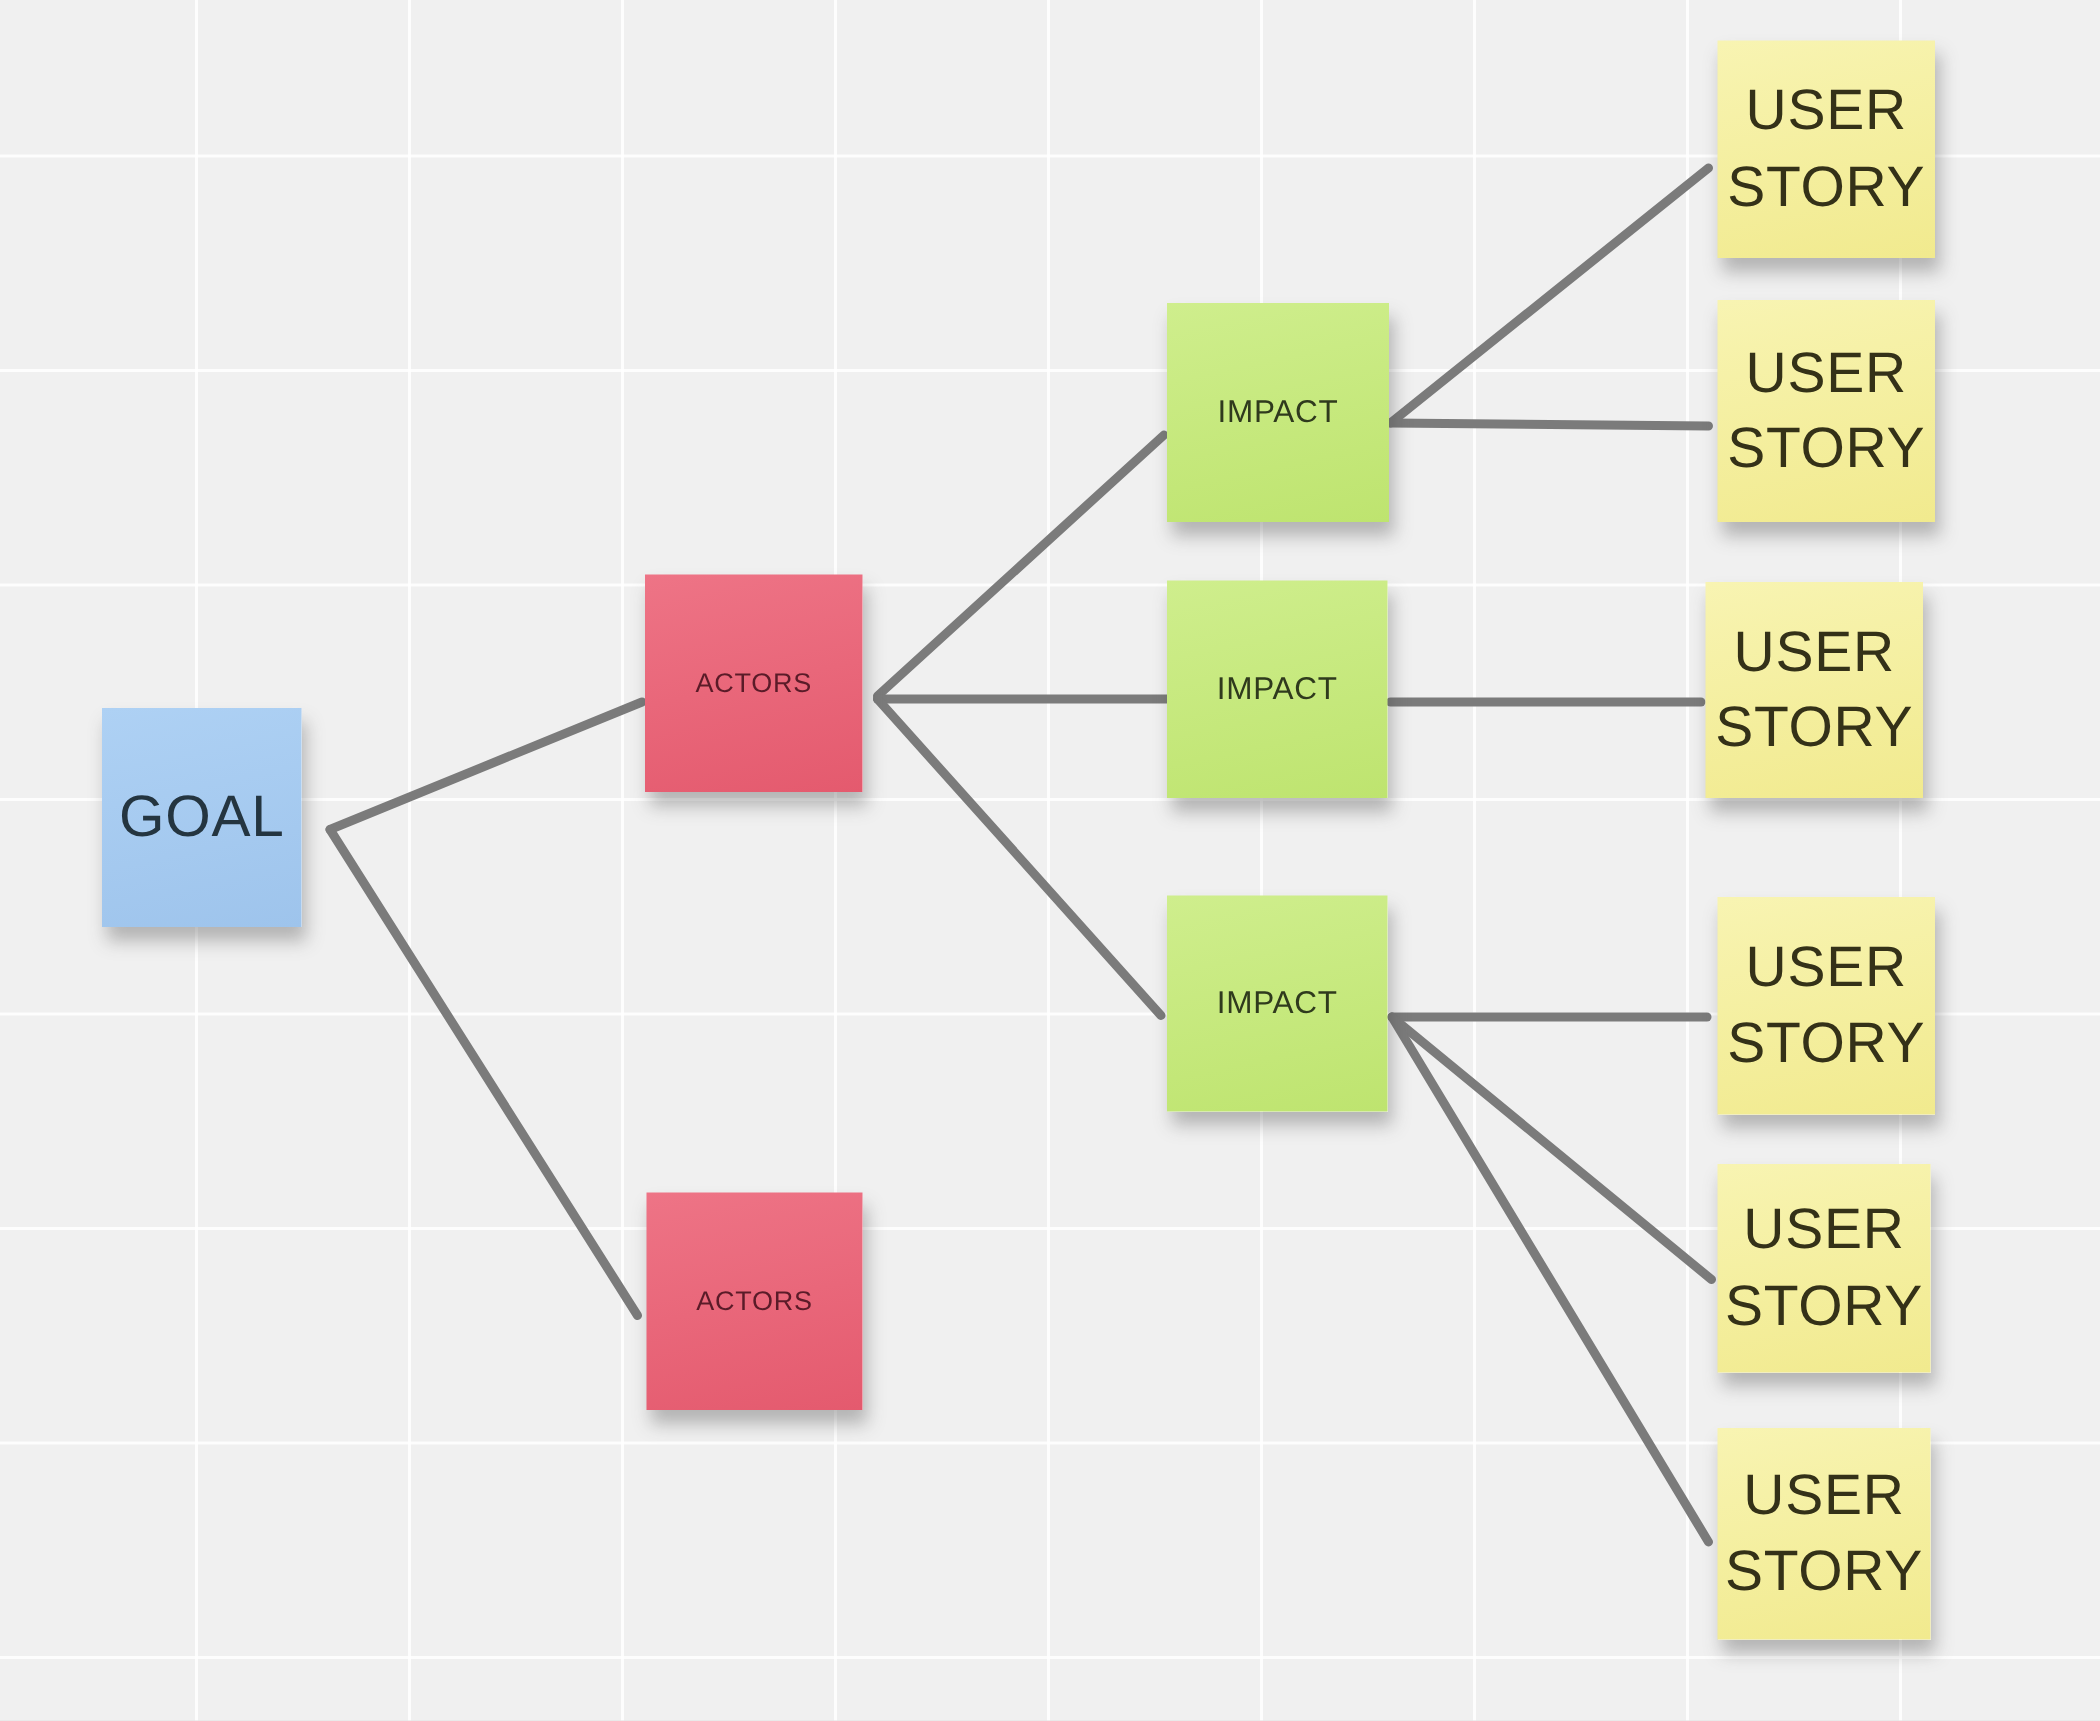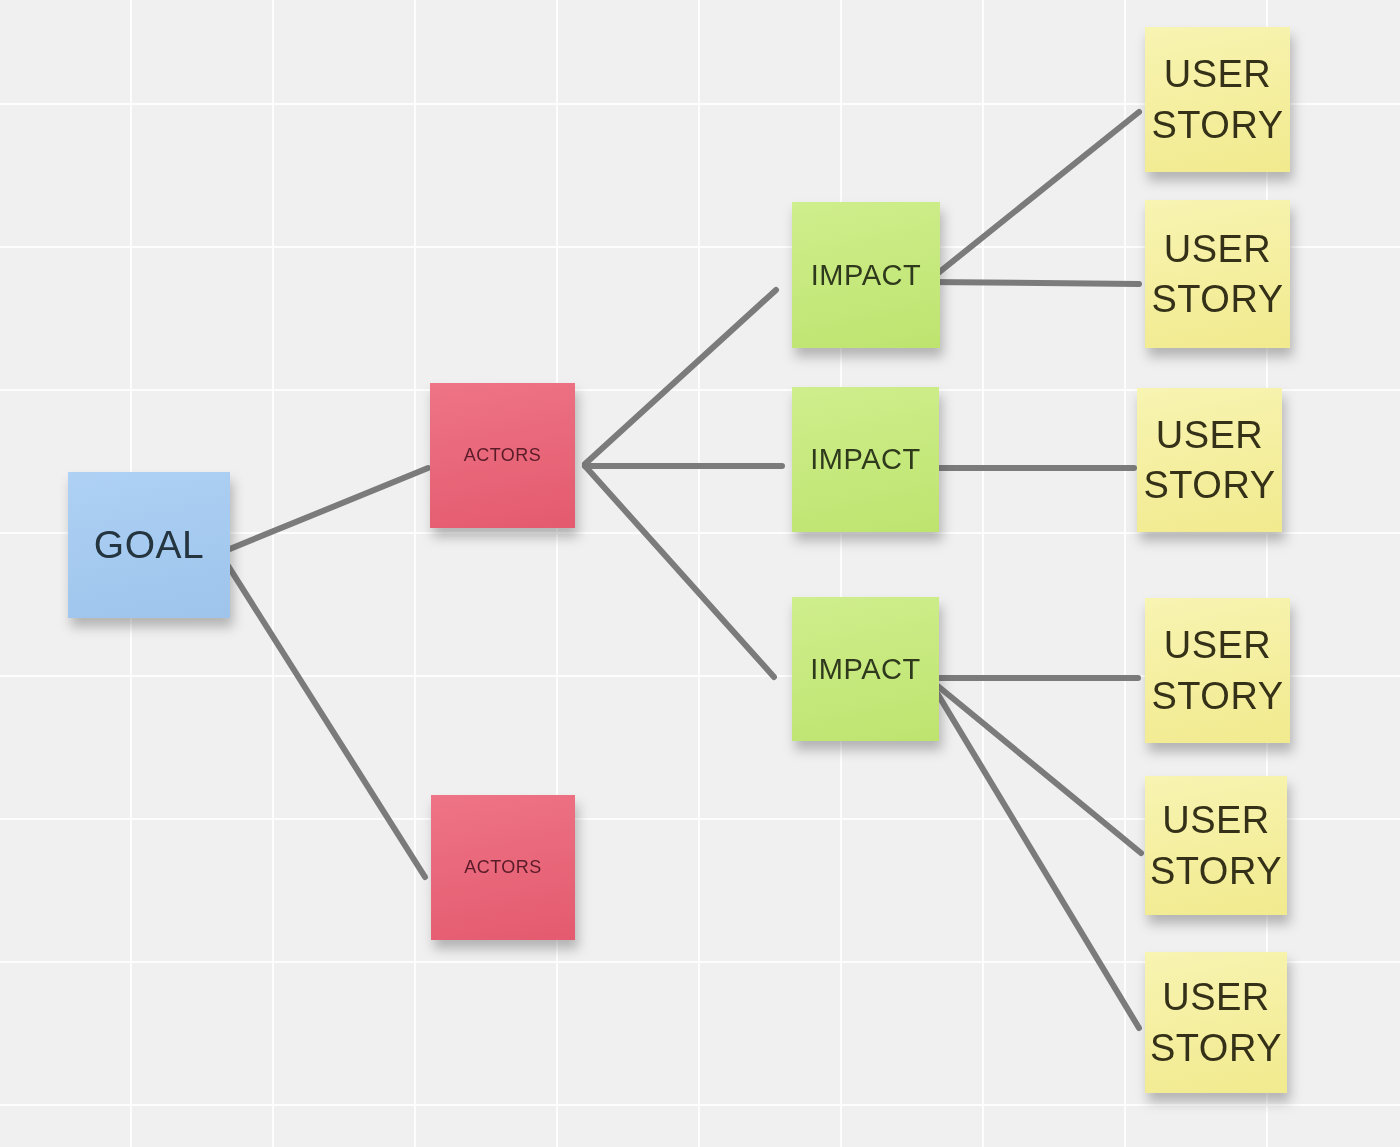--- a/index.html
+++ b/index.html
@@ -37,42 +37,42 @@
     user-select: none;
   }
   .note .label {
     display: block;
     width: 100%;
     padding: 0 4px;
     box-sizing: border-box;
   }
   .note-goal       { font-size: 39px; letter-spacing: 0.5px; }
   .note-actors     { font-size: 18px; letter-spacing: 0.5px; }
-  .note-impact     { font-size: 29px; letter-spacing: 0.5px; margin-left: 14px; }
+  .note-impact     { font-size: 21px; letter-spacing: 0.5px; }
   .note-user_story { font-size: 38px; line-height: 1.32; letter-spacing: 0.5px; }
 </style>
 </head>
 <body>
 
 <div class="board" id="board">
   <svg class="connectors" id="connectors" viewBox="0 0 1400 1147" xmlns="http://www.w3.org/2000/svg">
       <line x1="220" y1="553" x2="428" y2="468" stroke="#7b7b7b" stroke-width="6" stroke-linecap="round"></line>
       <line x1="220" y1="553" x2="425" y2="877" stroke="#7b7b7b" stroke-width="6" stroke-linecap="round"></line>
       <line x1="585" y1="464" x2="776" y2="290" stroke="#7b7b7b" stroke-width="6" stroke-linecap="round"></line>
       <line x1="585" y1="466" x2="782" y2="466" stroke="#7b7b7b" stroke-width="6" stroke-linecap="round"></line>
       <line x1="585" y1="466" x2="774" y2="677" stroke="#7b7b7b" stroke-width="6" stroke-linecap="round"></line>
       <line x1="927" y1="282" x2="1139" y2="112" stroke="#7b7b7b" stroke-width="6" stroke-linecap="round"></line>
       <line x1="927" y1="282" x2="1139" y2="284" stroke="#7b7b7b" stroke-width="6" stroke-linecap="round"></line>
       <line x1="927" y1="468" x2="1134" y2="468" stroke="#7b7b7b" stroke-width="6" stroke-linecap="round"></line>
       <line x1="928" y1="678" x2="1138" y2="678" stroke="#7b7b7b" stroke-width="6" stroke-linecap="round"></line>
       <line x1="928" y1="678" x2="1141" y2="853" stroke="#7b7b7b" stroke-width="6" stroke-linecap="round"></line>
       <line x1="928" y1="678" x2="1139" y2="1028" stroke="#7b7b7b" stroke-width="6" stroke-linecap="round"></line>
     </svg>
 
-<div class="note note-goal" style="left: 68px; top: 472px; width: 162px; height: 146px; background: linear-gradient(168deg, rgb(174, 209, 244) 0%, rgb(158, 196, 236) 100%); color: rgb(36, 53, 64);">
+<div class="note note-goal" style="left: 68px; top: 472px; width: 133px; height: 146px; background: linear-gradient(168deg, rgb(174, 209, 244) 0%, rgb(158, 196, 236) 100%); color: rgb(36, 53, 64);">
       <span class="label">GOAL</span>
     </div>
     <div class="note note-actors" style="left: 430px; top: 383px; width: 145px; height: 145px; background: linear-gradient(168deg, rgb(238, 116, 134) 0%, rgb(228, 90, 110) 100%); color: rgb(90, 27, 40);">
       <span class="label">ACTORS</span>
     </div>
     <div class="note note-actors" style="left: 431px; top: 795px; width: 144px; height: 145px; background: linear-gradient(168deg, rgb(238, 116, 134) 0%, rgb(228, 90, 110) 100%); color: rgb(90, 27, 40);">
       <span class="label">ACTORS</span>
     </div>
     <div class="note note-impact" style="left: 778px; top: 202px; width: 148px; height: 146px; background: linear-gradient(168deg, rgb(207, 238, 141) 0%, rgb(190, 228, 111) 100%); color: rgb(47, 58, 29);">
       <span class="label">IMPACT</span>

